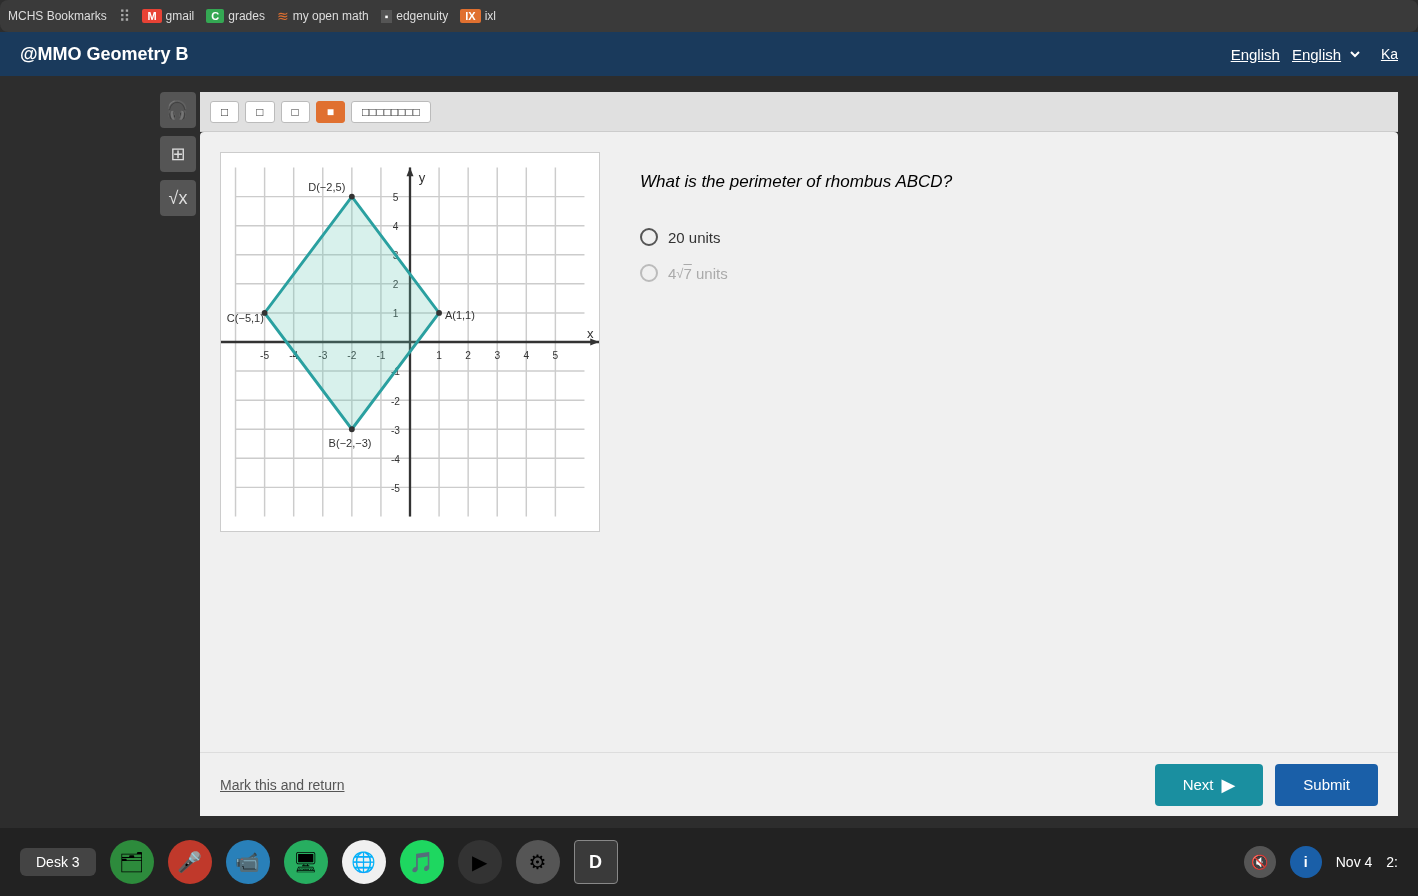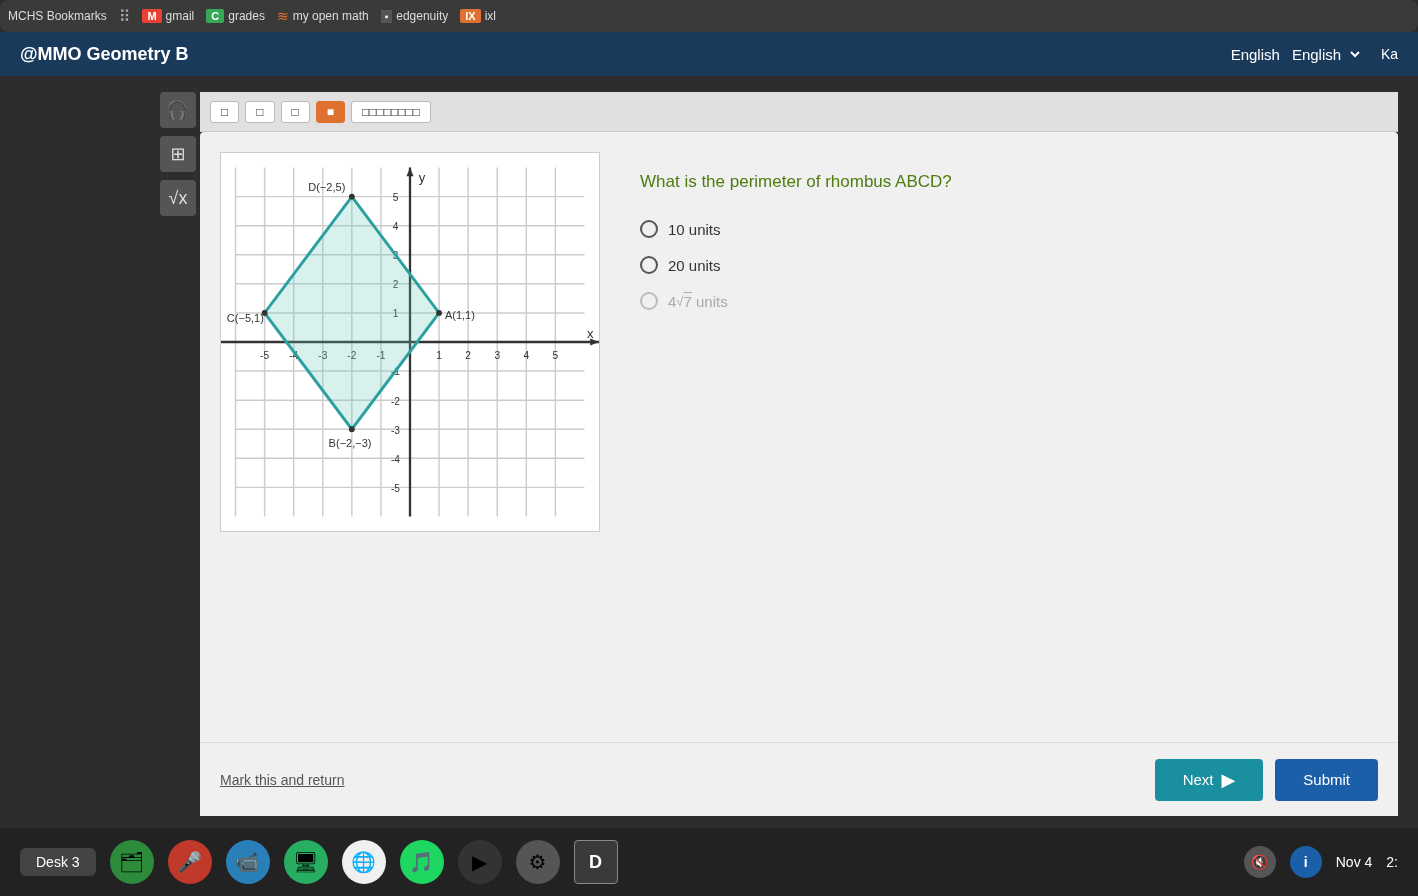--- a/index.html
+++ b/index.html
@@ -34,20 +34,21 @@
       color: #fff;
       font-size: 18px;
       font-weight: bold;
     }
     .header-right {
       display: flex;
       align-items: center;
       gap: 8px;
       color: #fff;
       font-size: 15px;
+      text-decoration: underline;
     }
     .header-right select {
       background: transparent;
       border: none;
       color: #fff;
       font-size: 15px;
       cursor: pointer;
     }
 
     
@@ -127,22 +128,23 @@
 
     
     .question-area {
       flex: 1;
       padding: 20px 0;
     }
 
     .question-title {
       font-size: 17px;
       font-weight: normal;
-      margin-bottom: 28px;
-      color: #4d7c0f;
+      margin-bottom: 36px;
+      color: #000000;
+      font-style: italic;
     }
 
     .answer-option {
       display: flex;
       align-items: center;
       gap: 10px;
       margin-bottom: 18px;
       cursor: pointer;
     }
 
@@ -158,21 +160,21 @@
       font-size: 15px;
       color: #333;
     }
 
     .option-text.greyed {
       color: #aaa;
     }
 
     
     .footer-buttons {
-      height: 74px;
+      height: 64px;
       background: #f0f0f0;
       border-top: 1px solid #ddd;
       display: flex;
       align-items: center;
       padding: 0 20px;
       justify-content: space-between;
     }
 
     .mark-return-link {
       color: #555;
@@ -452,24 +454,20 @@
 
           <circle cx="-2" cy="-5" r="0.1" fill="#333"></circle>
           <text x="-3.5" y="-5.2" font-size="0.38" fill="#333">D(−2,5)</text>
         </svg>
       </div>
     </div>
 
     <div class="question-area">
       <div class="question-title">What is the perimeter of rhombus ABCD?</div>
 
-      <div class="answer-option">
-        <div class="radio-circle"></div>
-        <span class="option-text">10 units</span>
-      </div>
 
       <div class="answer-option">
         <div class="radio-circle"></div>
         <span class="option-text">20 units</span>
       </div>
 
 
       <div class="answer-option">
         <div class="radio-circle" style="border-color:#bbb;"></div>
         <span class="option-text greyed">

